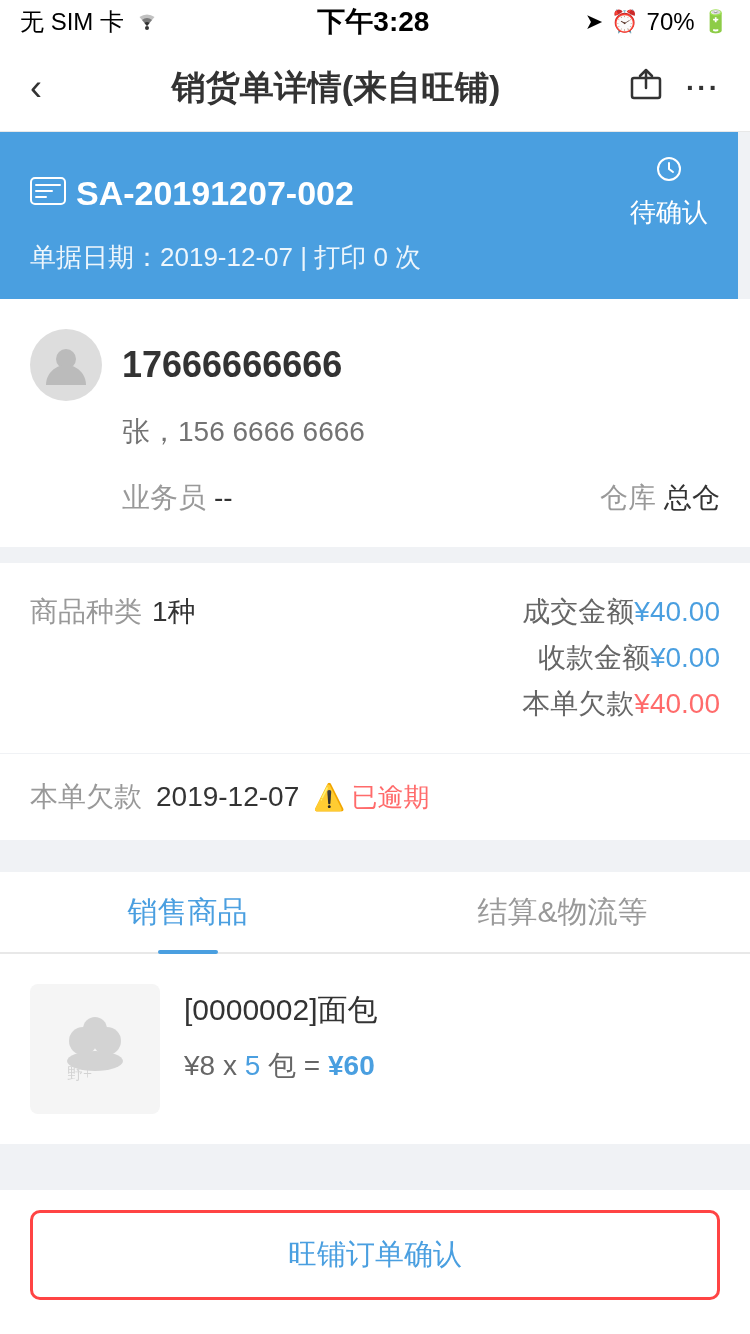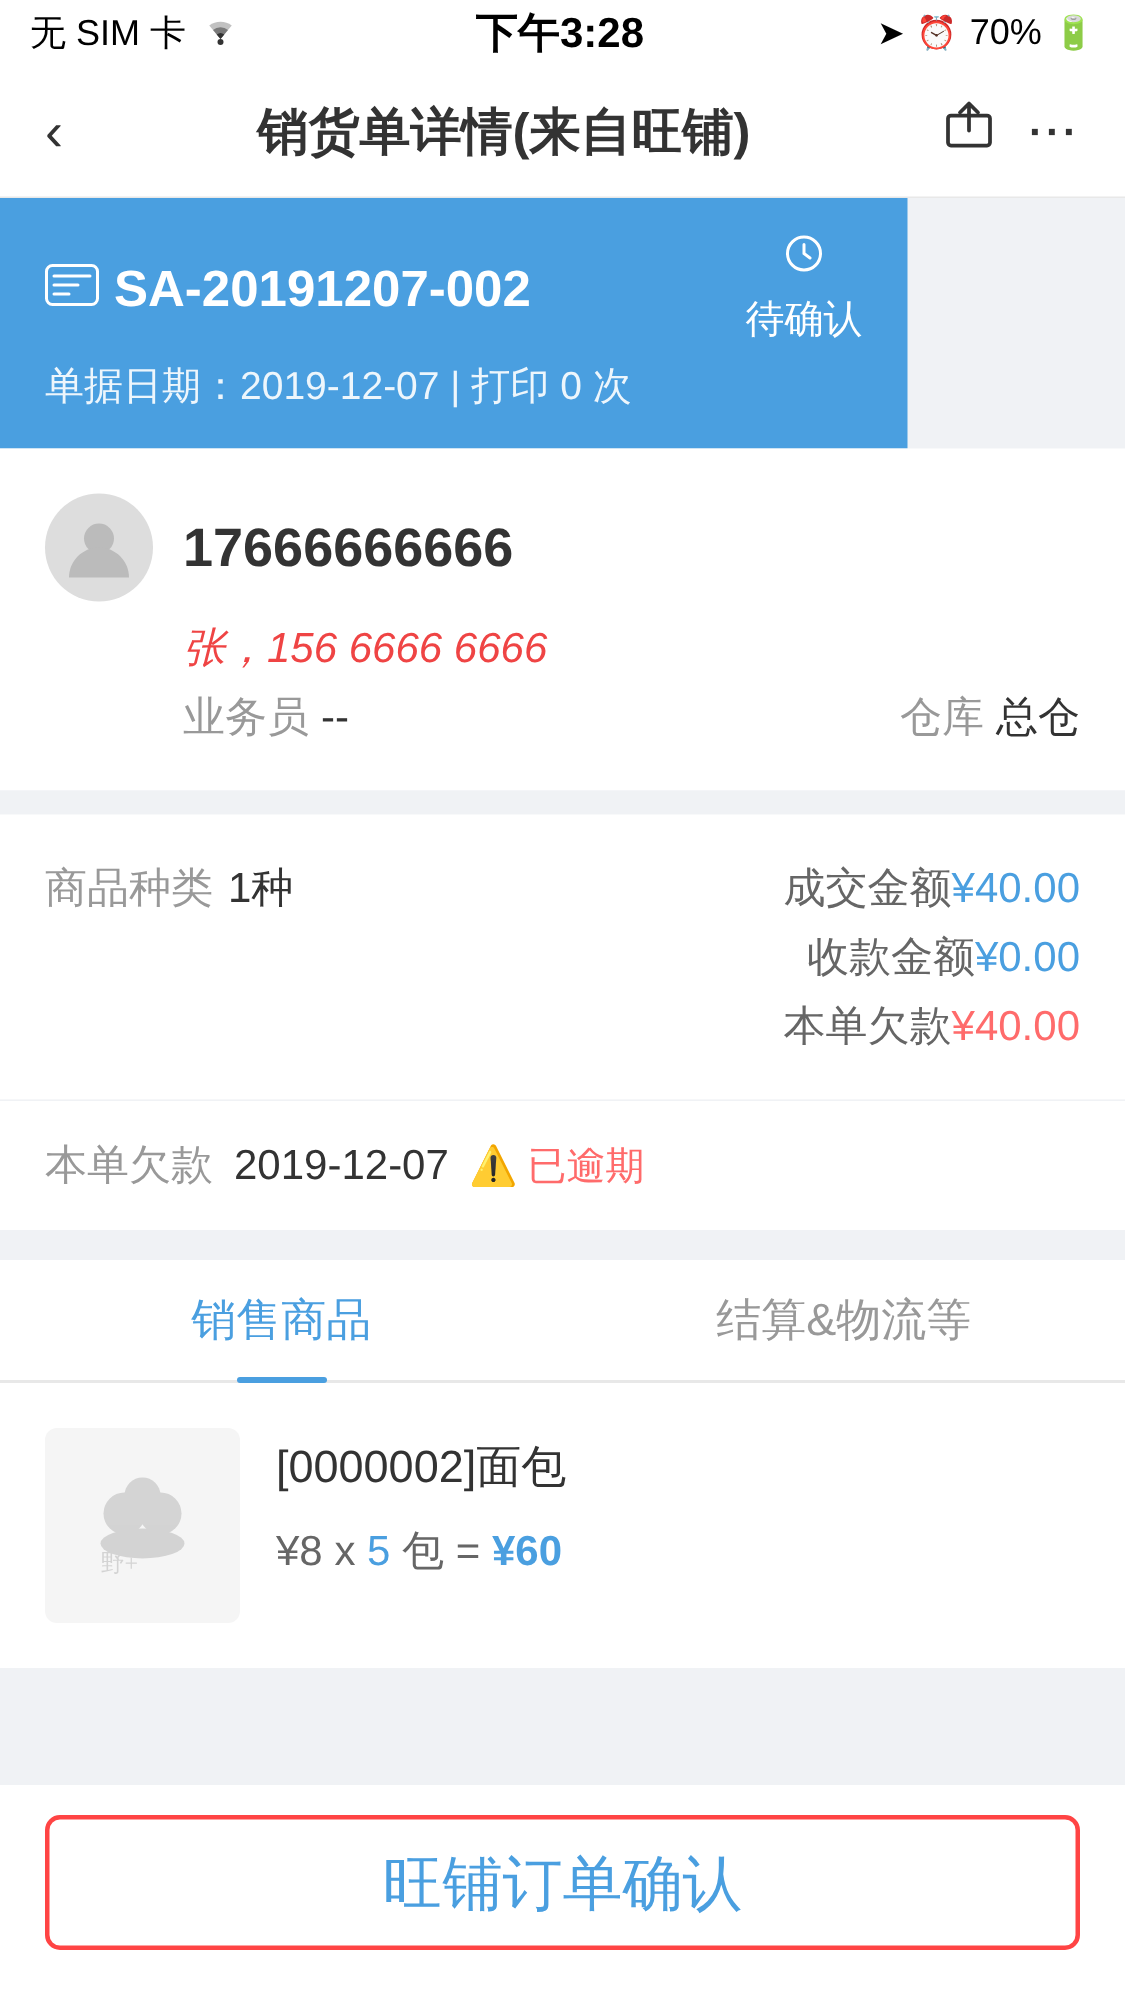--- a/index.html
+++ b/index.html
@@ -67,21 +67,21 @@
       align-items: center;
       gap: 24px;
     }
     .nav-action-icon {
       font-size: 34px;
       color: #333;
     }
 
     
     .header-card {
-      width: 605px;
+      width: 738px;
       background: #4a9fe0;
       padding: 24px 30px;
     }
     .header-card-top {
       display: flex;
       align-items: center;
       justify-content: space-between;
       margin-bottom: 10px;
     }
     .order-id {
@@ -129,24 +129,23 @@
       color: #999;
       flex-shrink: 0;
     }
     .customer-name {
       font-size: 36px;
       font-weight: 600;
       color: #333;
     }
     .customer-sub {
       font-size: 28px;
-      color: #ef4444;
+      color: #737373;
       margin-left: 92px;
-      margin-bottom: 8px;
-      font-style: italic;
+      margin-bottom: 28px;
     }
     .customer-meta {
       display: flex;
       align-items: center;
       margin-left: 92px;
       font-size: 28px;
       color: #666;
     }
     .customer-meta .label {
       color: #999;
@@ -225,21 +224,21 @@
       display: flex;
       align-items: center;
       gap: 6px;
       color: #ff6b6b;
       font-size: 26px;
     }
 
     
     .tabs-section {
       background: #fff;
-      margin-top: 4px;
+      margin-top: 16px;
     }
     .tabs-row {
       display: flex;
       border-bottom: 2px solid #e8e8e8;
     }
     .tab-item {
       flex: 1;
       height: 80px;
       display: flex;
       align-items: center;
@@ -326,21 +325,21 @@
       padding: 20px 30px 34px;
       background: #fff;
     }
     .confirm-btn {
       width: 100%;
       height: 90px;
       border: 3px solid #ff4444;
       border-radius: 10px;
       background: #fff;
       color: #4a9fe0;
-      font-size: 40px;
+      font-size: 29px;
       font-weight: 500;
       cursor: pointer;
       display: flex;
       align-items: center;
       justify-content: center;
     }
   </style>
 </head>
 <body>
 

